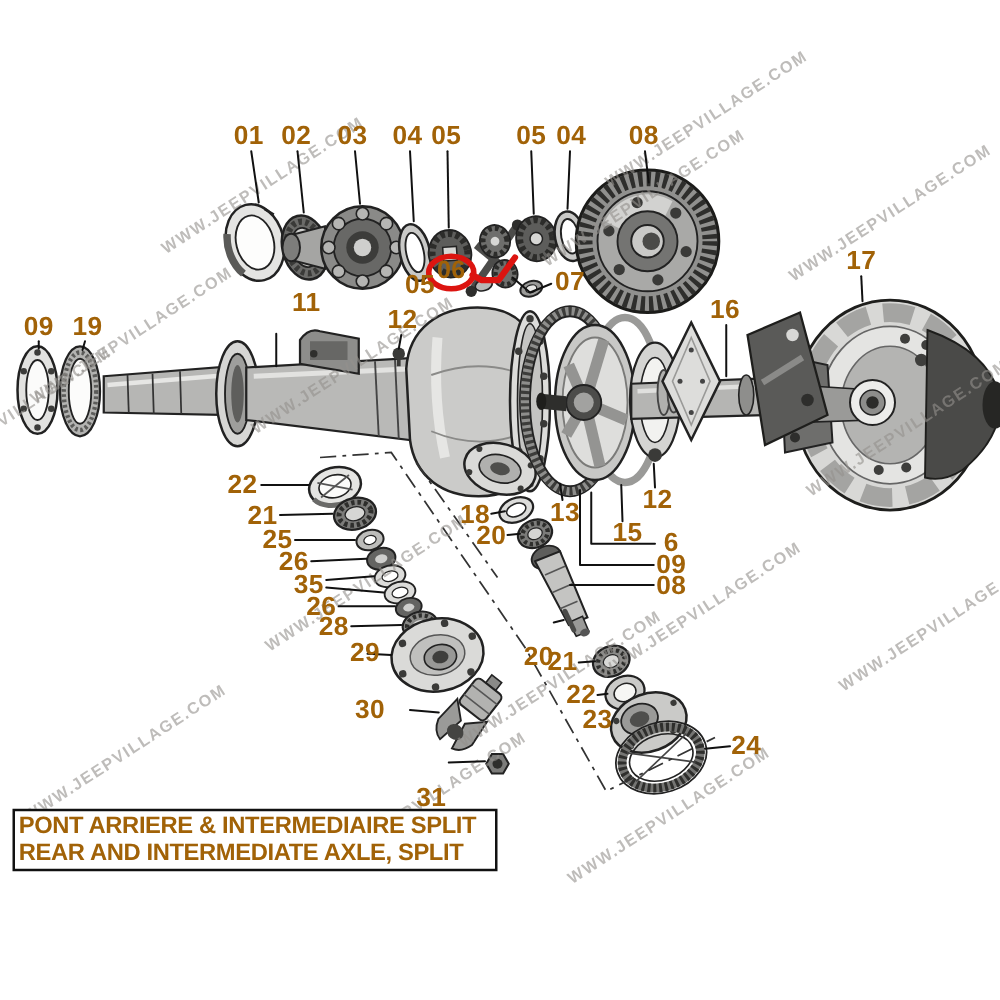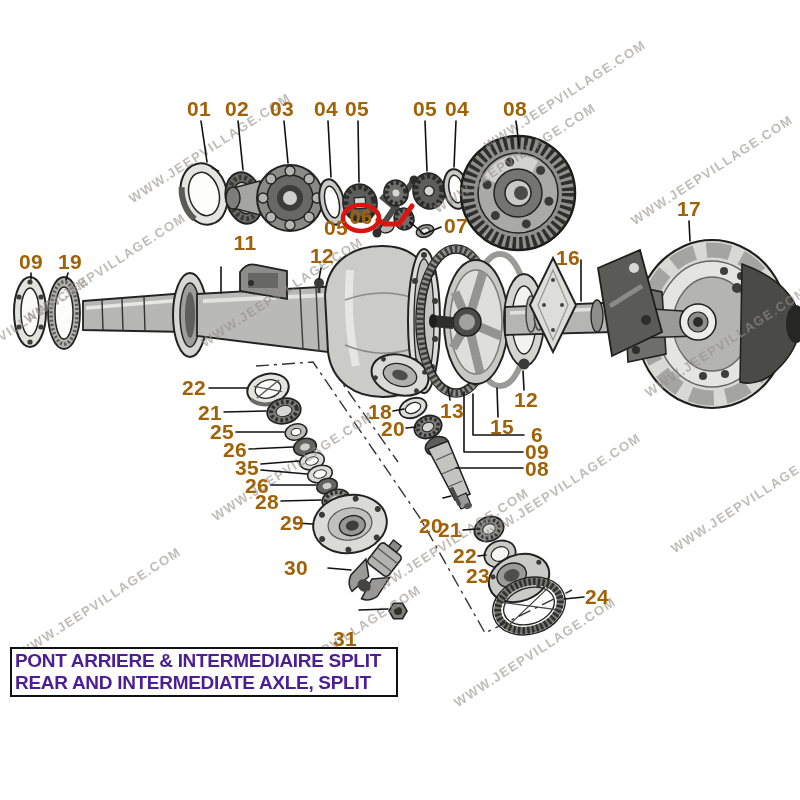--- a/index.html
+++ b/index.html
@@ -8,21 +8,21 @@
   #art,#overlay{position:absolute;left:0;top:0;}
   #overlay{pointer-events:none;}
   #wm-layer div{position:absolute;transform:translate(-50%,-50%) rotate(-33deg);
     font:bold 13px "Liberation Sans",sans-serif;letter-spacing:1.4px;
     color:rgba(148,145,141,0.72);white-space:nowrap;}
   .callout{position:absolute;transform:translate(-50%,-50%);
     font:bold 21px "Liberation Sans",sans-serif;color:#a16207;letter-spacing:.3px;}
   .callout.hl{font-size:20px;}
   .caption{position:absolute;left:10px;top:647px;width:378px;border:2px solid #111;
     background:#fff;padding:1px 3px;font:bold 19px/22px "Liberation Sans",sans-serif;
-    color:#4c1d95;letter-spacing:-0.3px;}
+    color:#a16207;letter-spacing:-0.3px;}
 </style>
 </head>
 <body>
 
 <div class="stage">
 
   <svg id="art" width="800" height="800" viewBox="0 0 800 800">
 
     <g transform="translate(204,194) rotate(-14)">
       <ellipse rx="23" ry="31" fill="#e4e4e2" stroke="#222" stroke-width="2"></ellipse>
@@ -430,21 +430,21 @@
       <div class="callout" style="left: 357px; top: 109px;">05</div>
       <div class="callout" style="left: 425px; top: 109px;">05</div>
       <div class="callout" style="left: 457px; top: 109px;">04</div>
       <div class="callout" style="left: 515px; top: 109px;">08</div>
       <div class="callout" style="left: 336px; top: 228px;">05</div>
       <div class="callout" style="left: 456px; top: 226px;">07</div>
       <div class="callout" style="left: 31px; top: 262px;">09</div>
       <div class="callout" style="left: 70px; top: 262px;">19</div>
       <div class="callout" style="left: 221px; top: 243px; margin-left: 24px;">11</div>
       <div class="callout" style="left: 322px; top: 256px;">12</div>
-      <div class="callout" style="left: 568px; top: 248px; margin-top: 10px;">16</div>
+      <div class="callout" style="left: 580px; top: 248px;">16</div>
       <div class="callout" style="left: 689px; top: 209px;">17</div>
       <div class="callout" style="left: 380px; top: 412px;">18</div>
       <div class="callout" style="left: 393px; top: 429px;">20</div>
       <div class="callout" style="left: 452px; top: 411px; text-align: center;">13</div>
       <div class="callout" style="left: 502px; top: 427px;">15</div>
       <div class="callout" style="left: 526px; top: 400px;">12</div>
       <div class="callout" style="left: 537px; top: 435px;">6</div>
       <div class="callout" style="left: 537px; top: 452px;">09</div>
       <div class="callout" style="left: 537px; top: 469px;">08</div>
       <div class="callout" style="left: 431px; top: 526px;">20</div>

